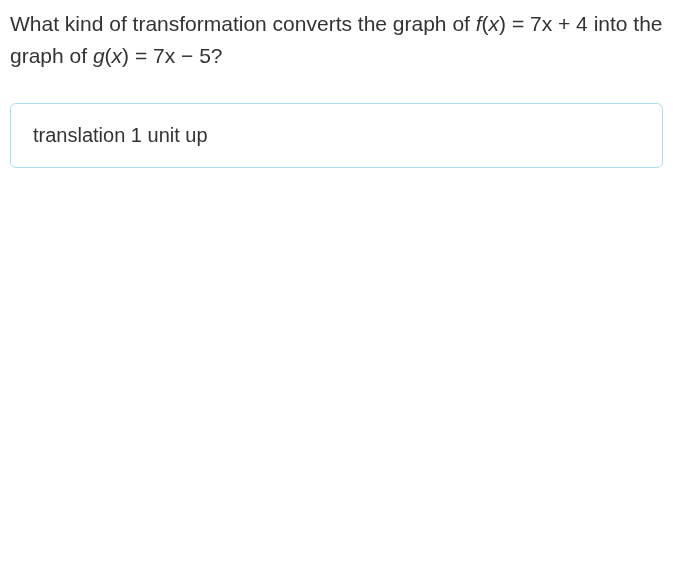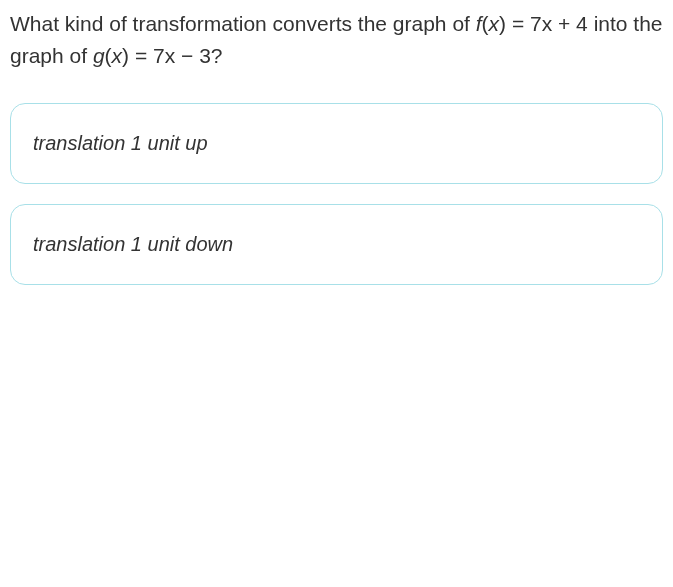--- a/index.html
+++ b/index.html
@@ -23,39 +23,35 @@
     .question .fn {
       font-style: italic;
     }
     .options {
       display: flex;
       flex-direction: column;
       gap: 20px;
     }
     .option {
       border: 1px solid #a8e0e8;
-      border-radius: 15px;
-      padding: 28px 22px;
+      border-radius: 6px;
+      padding: 20px 22px;
       background: #ffffff;
       cursor: pointer;
       font-size: 20px;
       color: #333333;
       text-align: left;
       font-family: inherit;
       width: 100%;
-      font-style: italic;
     }
   </style>
 </head>
 <body>
 
 <div class="question">
-  <span>What kind of transformation converts the graph of </span><span class="fn">f</span><span>(</span><span class="fn">x</span><span>)</span><span> = 7x + 4</span><span> into the graph of </span><span class="fn">g</span><span>(</span><span class="fn">x</span><span>)</span><span> = 7x − 3?</span>
+  <span>What kind of transformation converts the graph of </span><span class="fn">f</span><span>(</span><span class="fn">x</span><span>)</span><span> = 7x + 4</span><span> into the graph of </span><span class="fn">g</span><span>(</span><span class="fn">x</span><span>)</span><span> = 7x − 5?</span>
 </div>
 
 <div class="options">
   <button class="option">
     <span>translation 1 unit up</span>
   </button>
-  <button class="option">
-    <span>translation 1 unit down</span>
-  </button>
 </div>
 
 </body></html>

